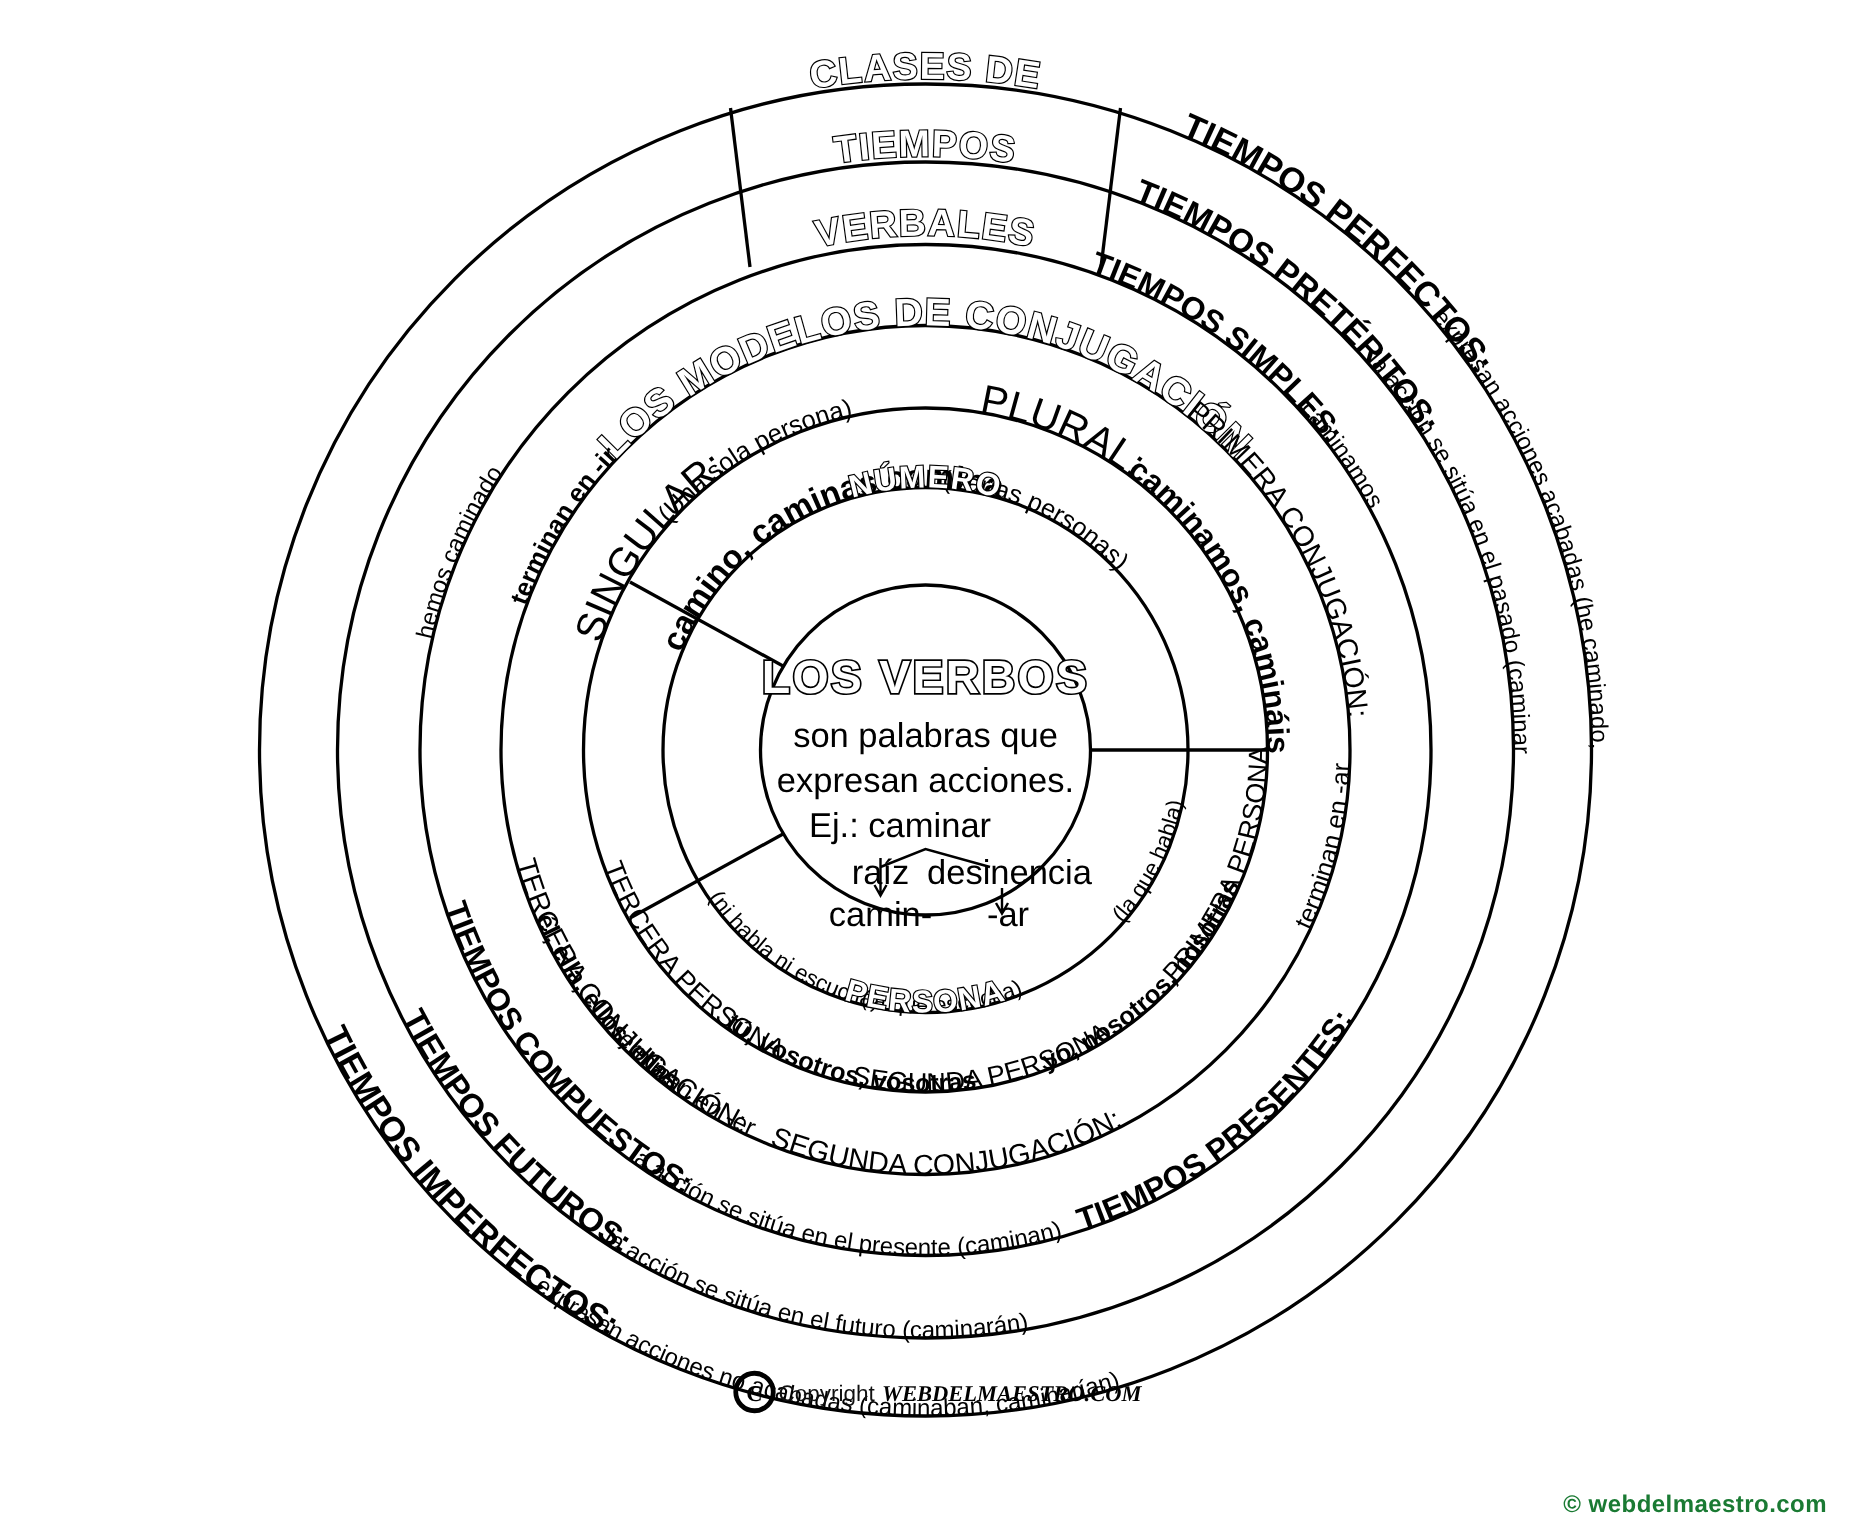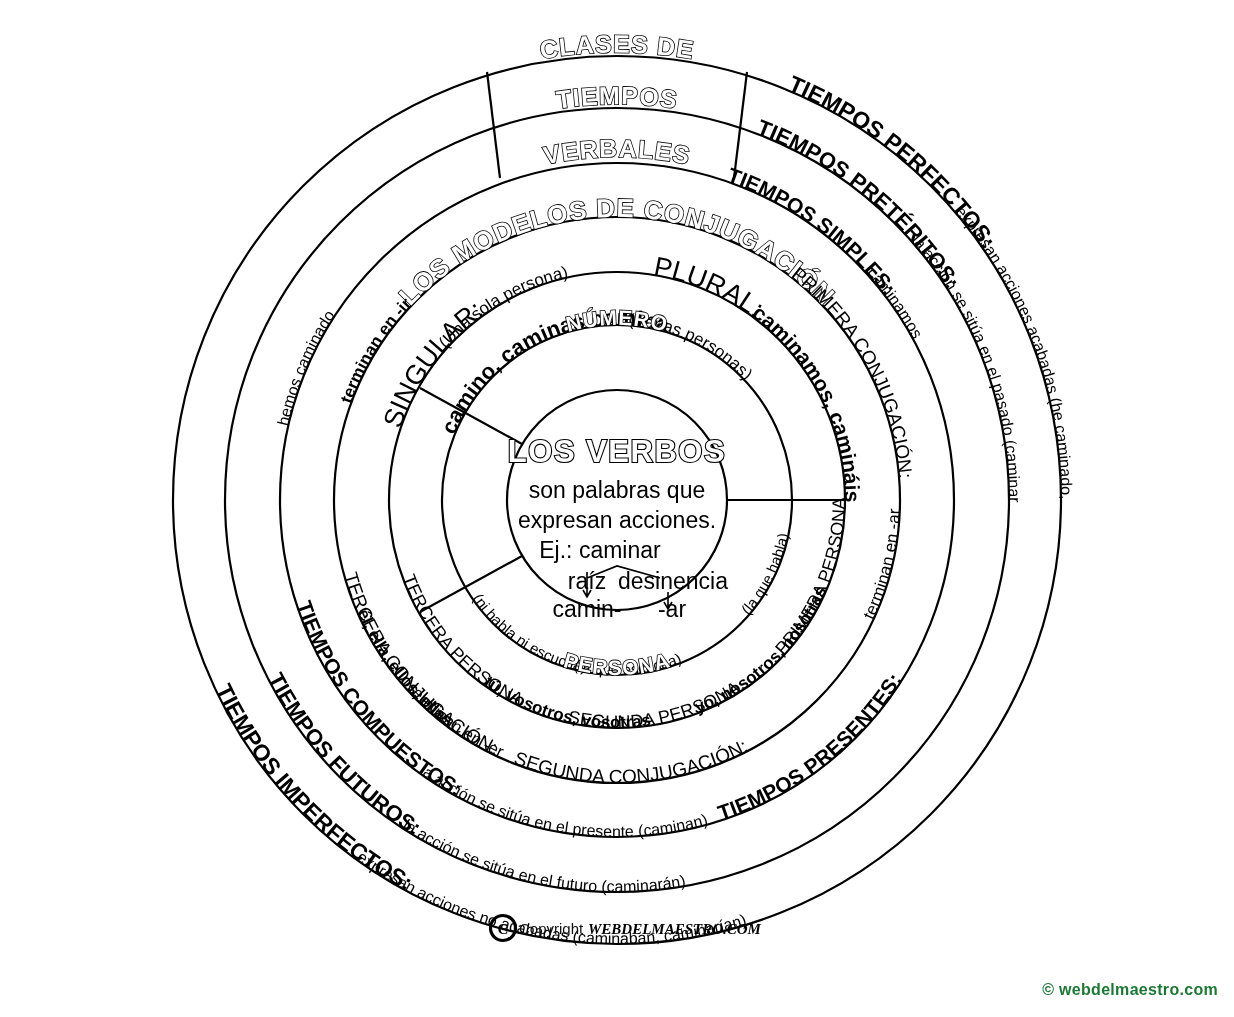--- a/index.html
+++ b/index.html
@@ -8,21 +8,21 @@
   svg{display:block;}
   .ring{fill:none;stroke:#000;stroke-width:2.2;}
   .divider{stroke:#000;stroke-width:2.2;fill:none;}
   .t{fill:#000;font-family:"Liberation Sans",sans-serif;}
   .bold{font-weight:bold;}
   .outline-title{font-family:"Liberation Sans",sans-serif;font-weight:bold;fill:#fff;stroke:#000;stroke-width:1.6;paint-order:stroke fill;letter-spacing:1px;}
   .center-title{font-family:"Liberation Sans",sans-serif;font-weight:bold;font-size:31px;fill:#fff;stroke:#000;stroke-width:2.2;paint-order:stroke fill;letter-spacing:1.5px;}
   .center-line{font-size:23px;fill:#000;}
   .copyright{font-size:15px;fill:#111;}
   .copyright-brand{font-family:"Liberation Serif",serif;font-weight:bold;font-style:italic;font-size:15px;}
-  .watermark{position:absolute;right:16px;bottom:18px;color:#1a7a33;font-weight:bold;font-size:16px;font-family:"Liberation Sans",sans-serif;letter-spacing:.3px;}
+  .watermark{position:absolute;right:16px;bottom:4px;color:#1a7a33;font-weight:bold;font-size:16px;font-family:"Liberation Sans",sans-serif;letter-spacing:.3px;}
 </style>
 </head>
 <body>
 
 <div id="stage">
 <svg width="1234" height="1017" viewBox="0 0 1234 1017" xmlns="http://www.w3.org/2000/svg">
   <defs>
 
     <path id="pTop444" d="M 173 500 A 444 444 0 0 1 1061 500"></path>
     <path id="pTop392" d="M 225 500 A 392 392 0 0 1 1009 500"></path>

